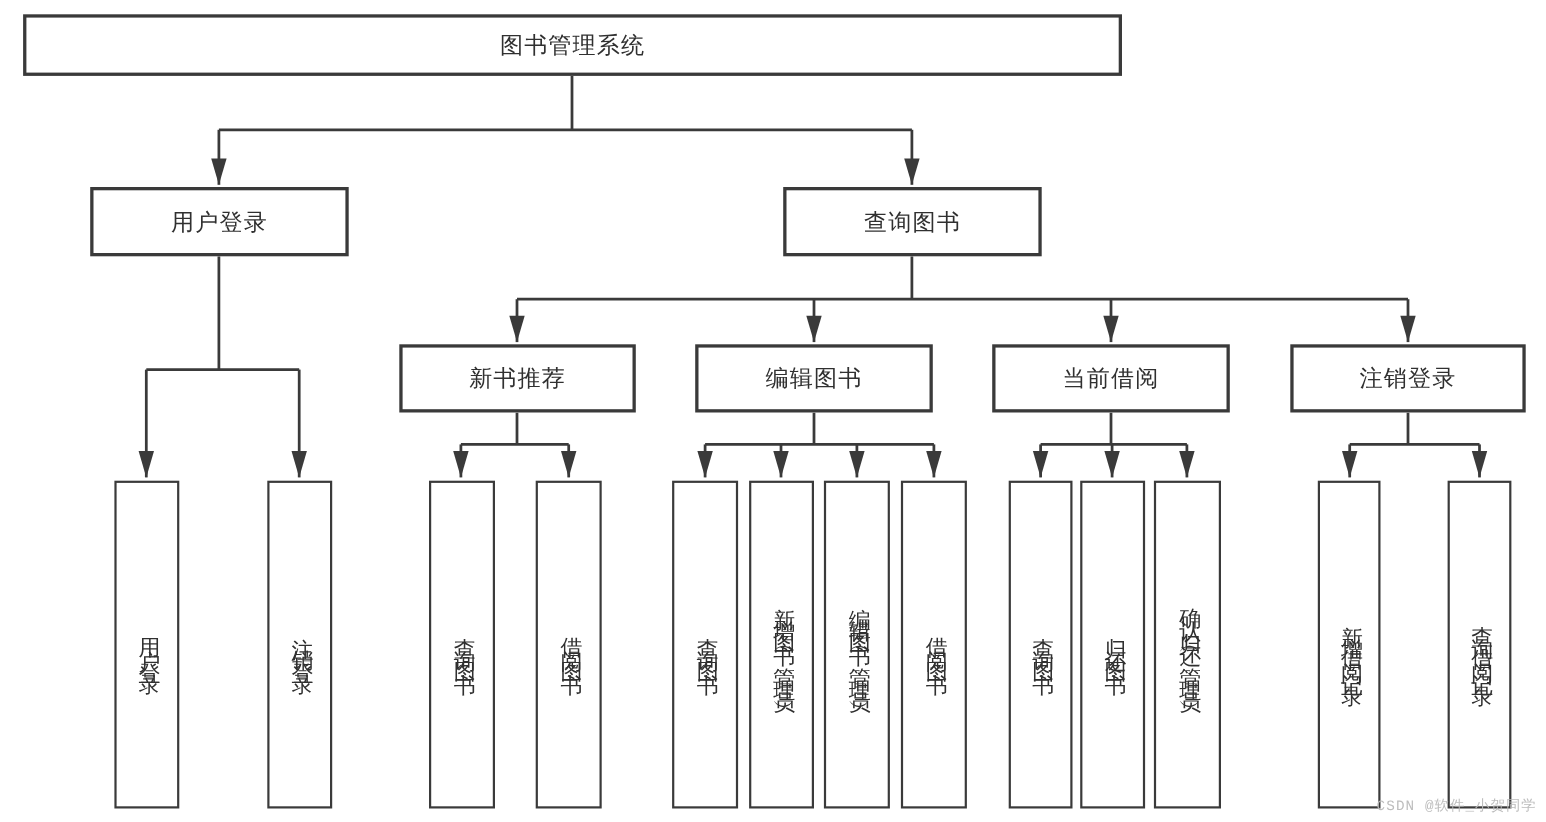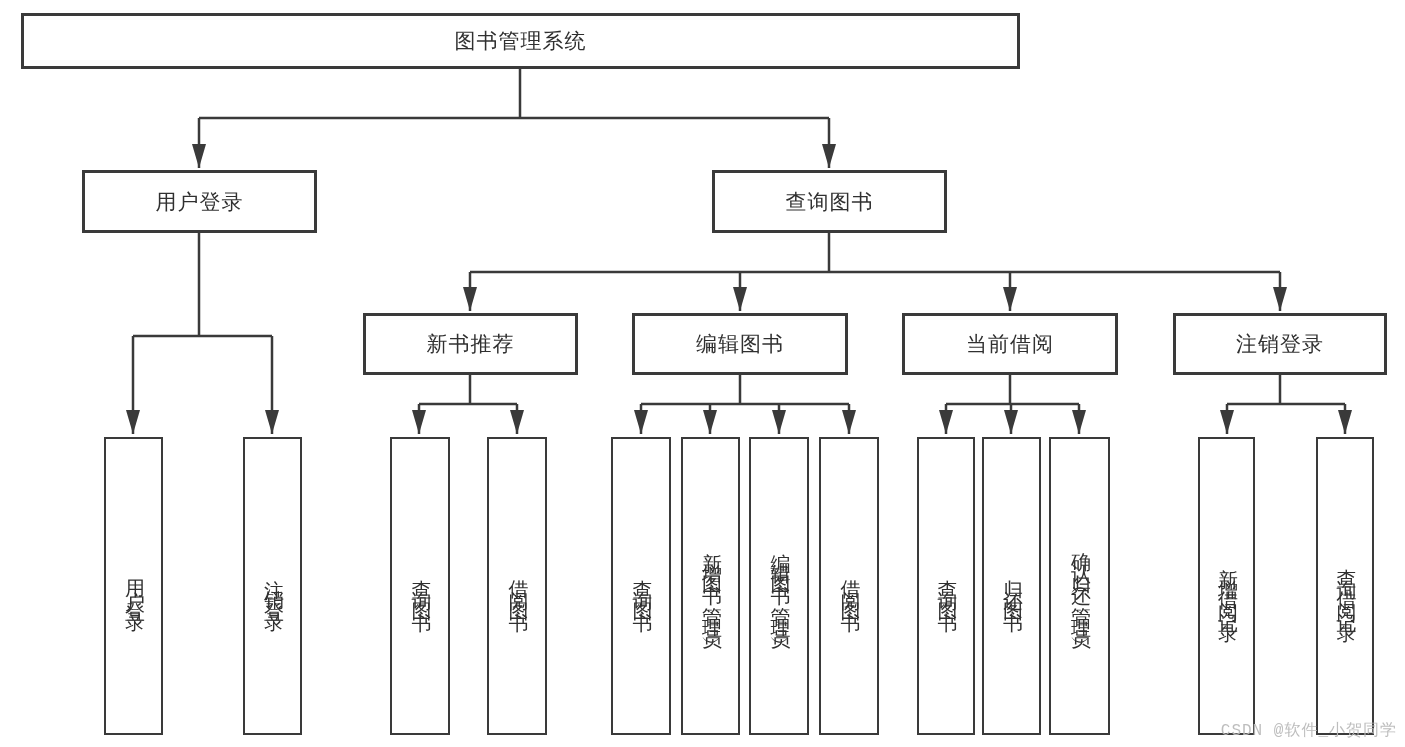--- a/index.html
+++ b/index.html
@@ -45,21 +45,21 @@
     text-orientation: mixed;
     font-size: 20px;
     letter-spacing: 11px;
     line-height: 1;
     white-space: nowrap;
   }
   .watermark {
     position: absolute;
     right: 8px;
     bottom: 6px;
-    font-size: 16px;
+    font-size: 13px;
     color: rgba(185, 185, 185, 0.95);
     letter-spacing: 1px;
     z-index: 5;
     white-space: nowrap;
   }
 </style>
 </head>
 <body>
 
 <div class="canvas">

